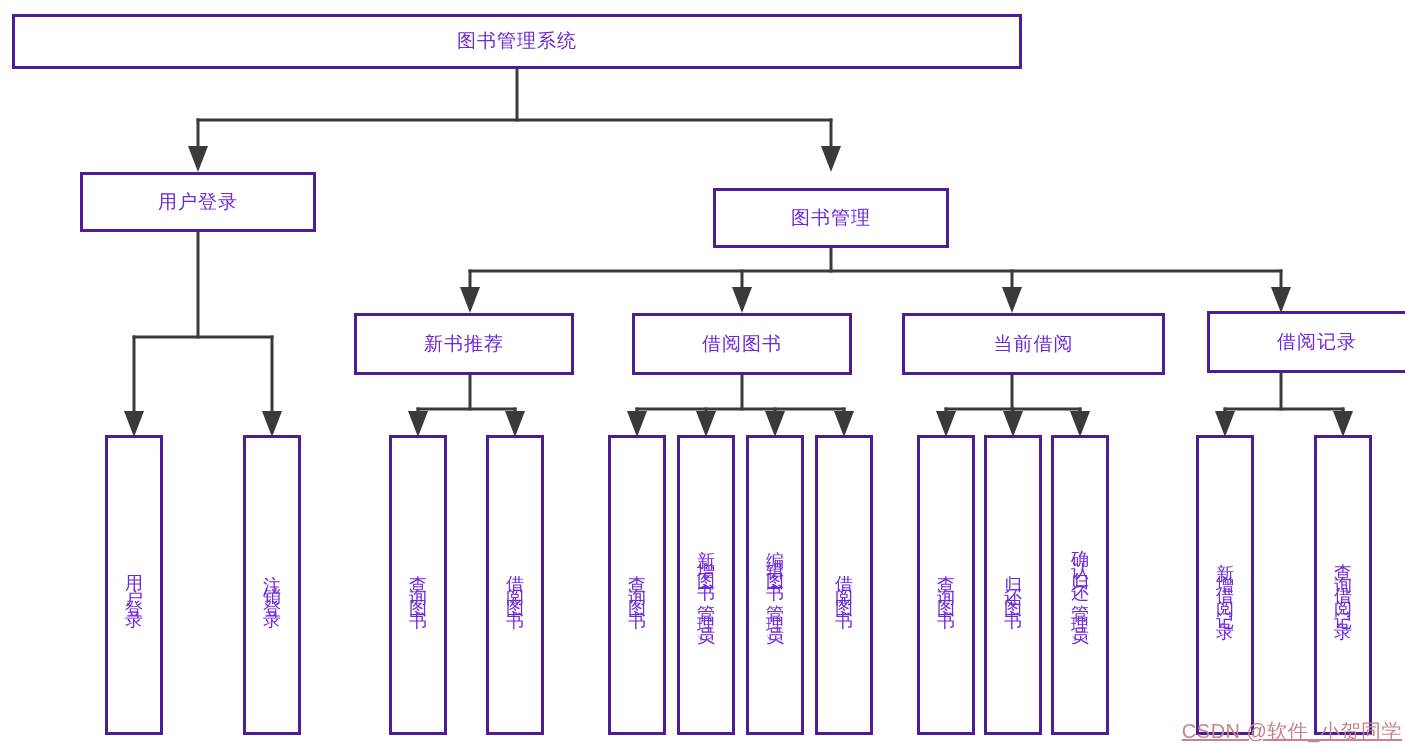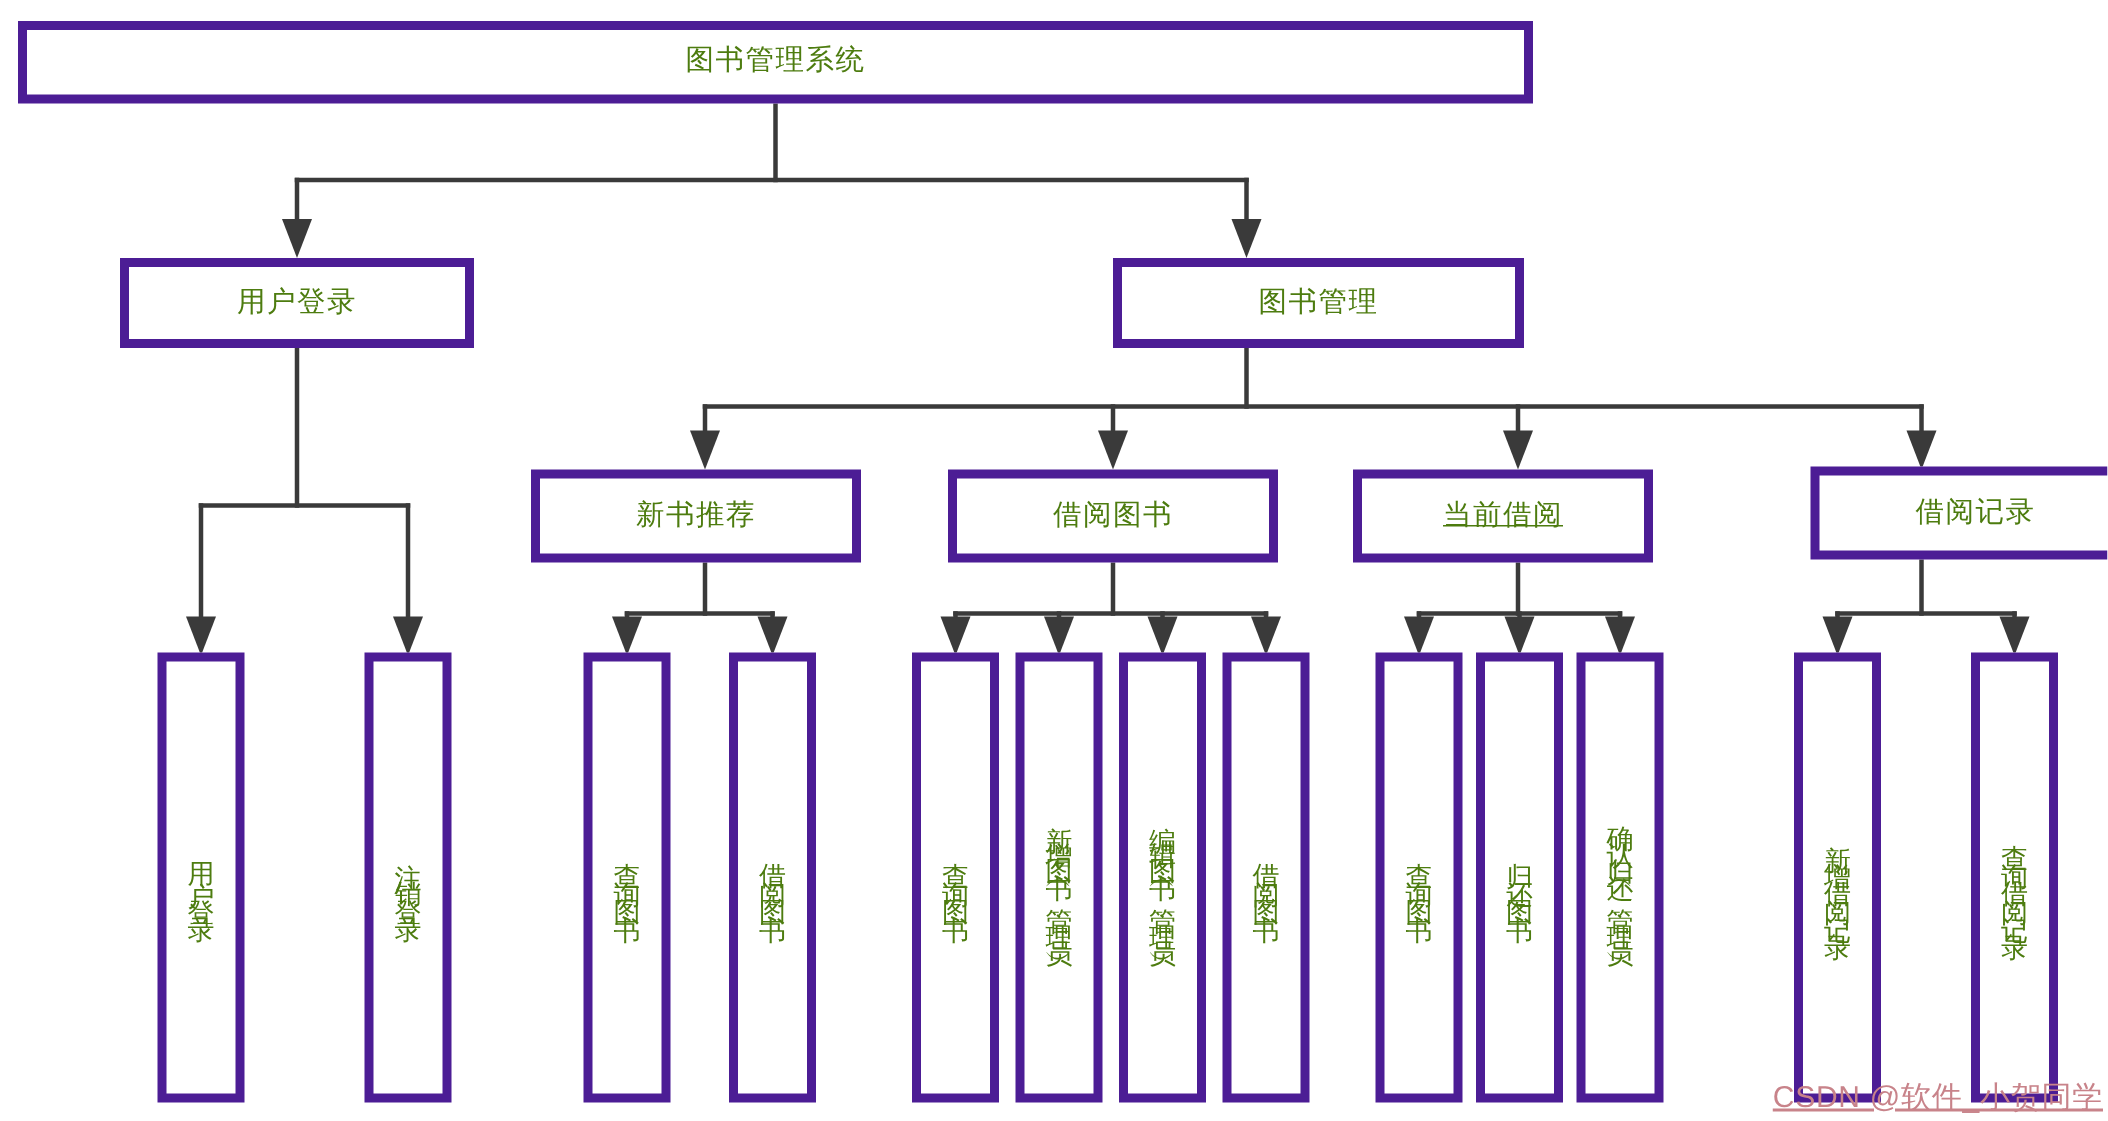--- a/index.html
+++ b/index.html
@@ -14,25 +14,25 @@
   #connector-layer {
     position: absolute;
     left: 0; top: 0;
     width: 1405px; height: 747px;
     pointer-events: none;
   }
   .box {
     position: absolute;
     box-sizing: border-box;
     background: #ffffff;
-    border: 6px solid #4c1d95;
+    border: 3px solid #4c1d95;
     display: flex;
     align-items: center;
     justify-content: center;
-    color: #4d7c0f;
+    color: #6d28d9;
     font-size: 19px;
     letter-spacing: 1px;
     text-align: center;
     line-height: 1.2;
   }
   .leaf {
     writing-mode: vertical-rl;
     text-orientation: mixed;
     font-size: 18px;
     letter-spacing: 12px;
@@ -106,25 +106,25 @@
       <line x1="1225" y1="409" x2="1343" y2="409" stroke="#3a3a3a" stroke-width="3" stroke-linecap="square"></line>
       <line x1="1225" y1="409" x2="1225" y2="417" stroke="#3a3a3a" stroke-width="3" stroke-linecap="square"></line>
       <polygon points="1215,411 1235,411 1225,437" fill="#3a3a3a"></polygon>
       <line x1="1343" y1="409" x2="1343" y2="417" stroke="#3a3a3a" stroke-width="3" stroke-linecap="square"></line>
       <polygon points="1333,411 1353,411 1343,437" fill="#3a3a3a"></polygon>
     </svg>
 
   <div class="box" style="left:12px; top:14px; width:1010px; height:55px;">图书管理系统</div>
 
   <div class="box" style="left:80px; top:172px; width:236px; height:60px;">用户登录</div>
-  <div class="box" style="left:713px; top:172px; width:274px; height:60px;margin-left:29px;">图书管理</div>
+  <div class="box" style="left:713px; top:188px; width:236px; height:60px;">图书管理</div>
 
   <div class="box" style="left:354px; top:313px; width:220px; height:62px;">新书推荐</div>
   <div class="box" style="left:632px; top:313px; width:220px; height:62px;">借阅图书</div>
-  <div class="box" style="left:902px; top:313px; width:200px; height:62px;text-decoration:underline;">当前借阅</div>
+  <div class="box" style="left:902px; top:313px; width:263px; height:62px;">当前借阅</div>
   <div class="box" style="left:1171px; top:311px; width:220px; height:62px;margin-left:36px;">借阅记录</div>
 
   <div class="box leaf" style="left:105px; top:435px; width:58px; height:300px;">用户登录</div>
   <div class="box leaf" style="left:243px; top:435px; width:58px; height:300px;">注销登录</div>
 
   <div class="box leaf" style="left:389px; top:435px; width:58px; height:300px;">查询图书</div>
   <div class="box leaf" style="left:486px; top:435px; width:58px; height:300px;">借阅图书</div>
 
   <div class="box leaf" style="left:608px; top:435px; width:58px; height:300px;">查询图书</div>
   <div class="box leaf long" style="left:677px; top:435px; width:58px; height:300px;">新增图书（管理员）</div>

